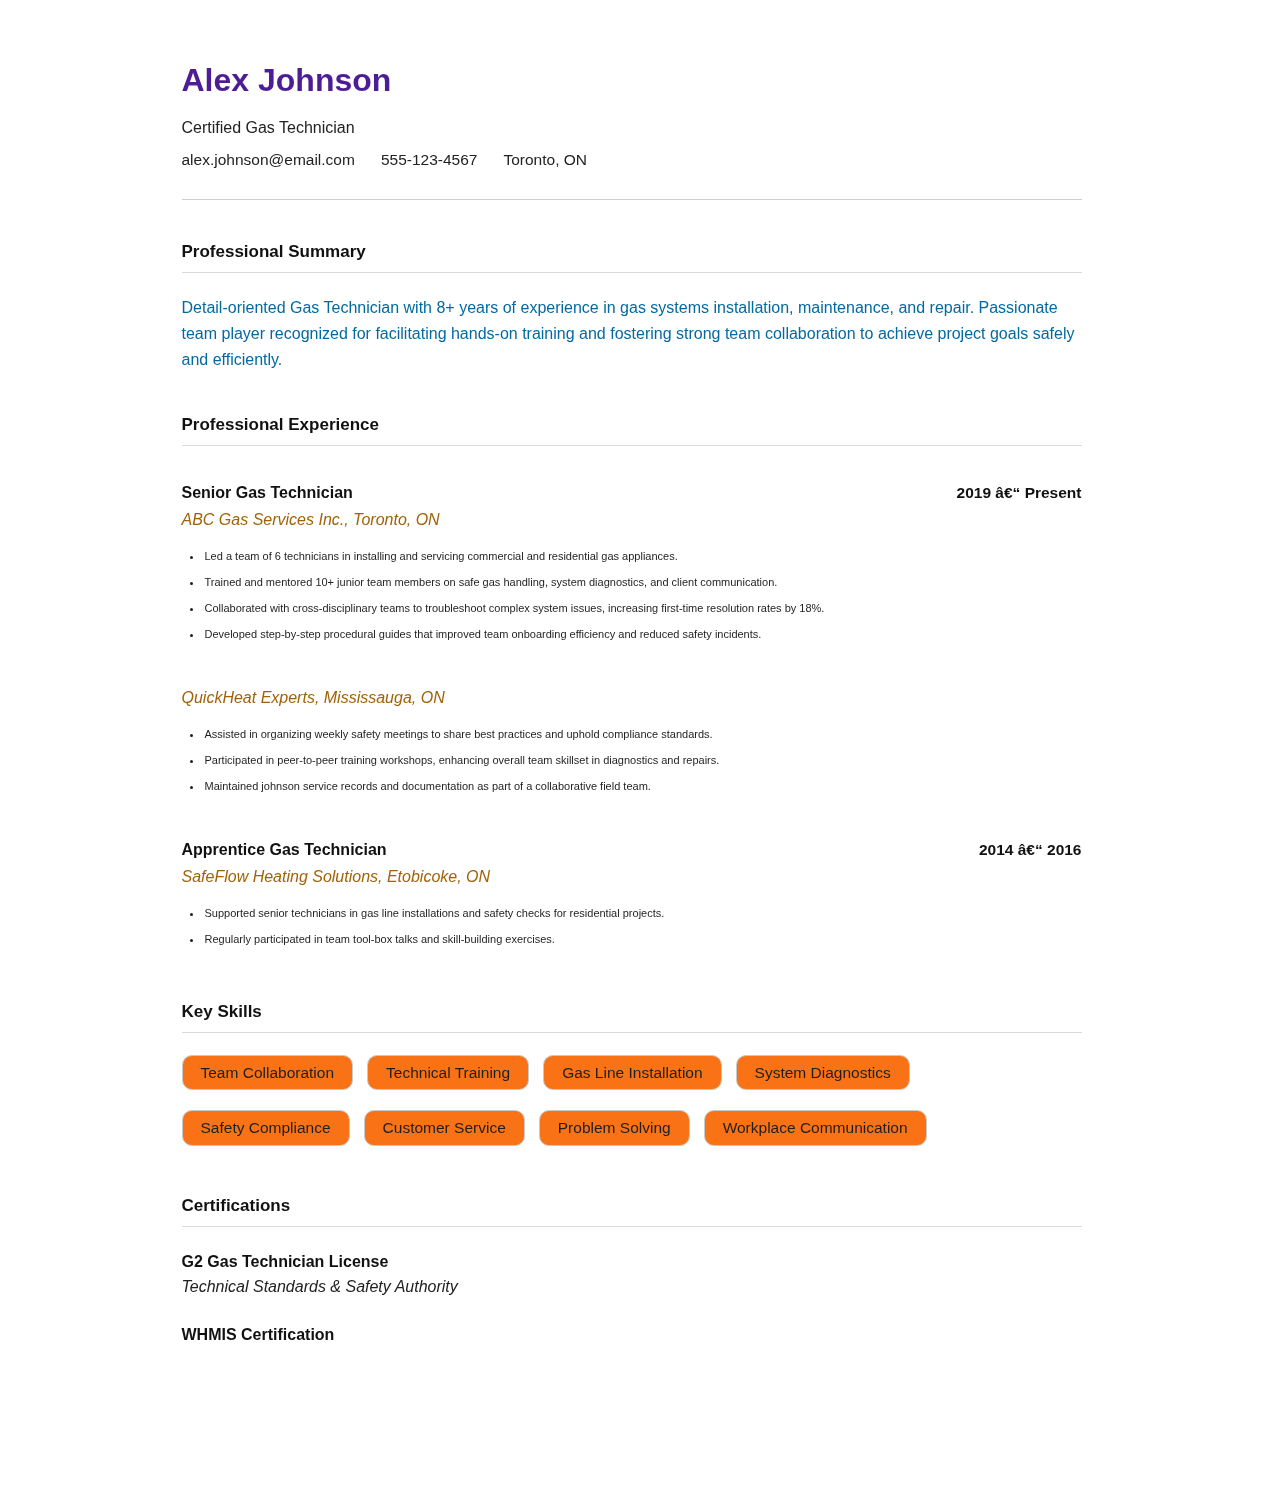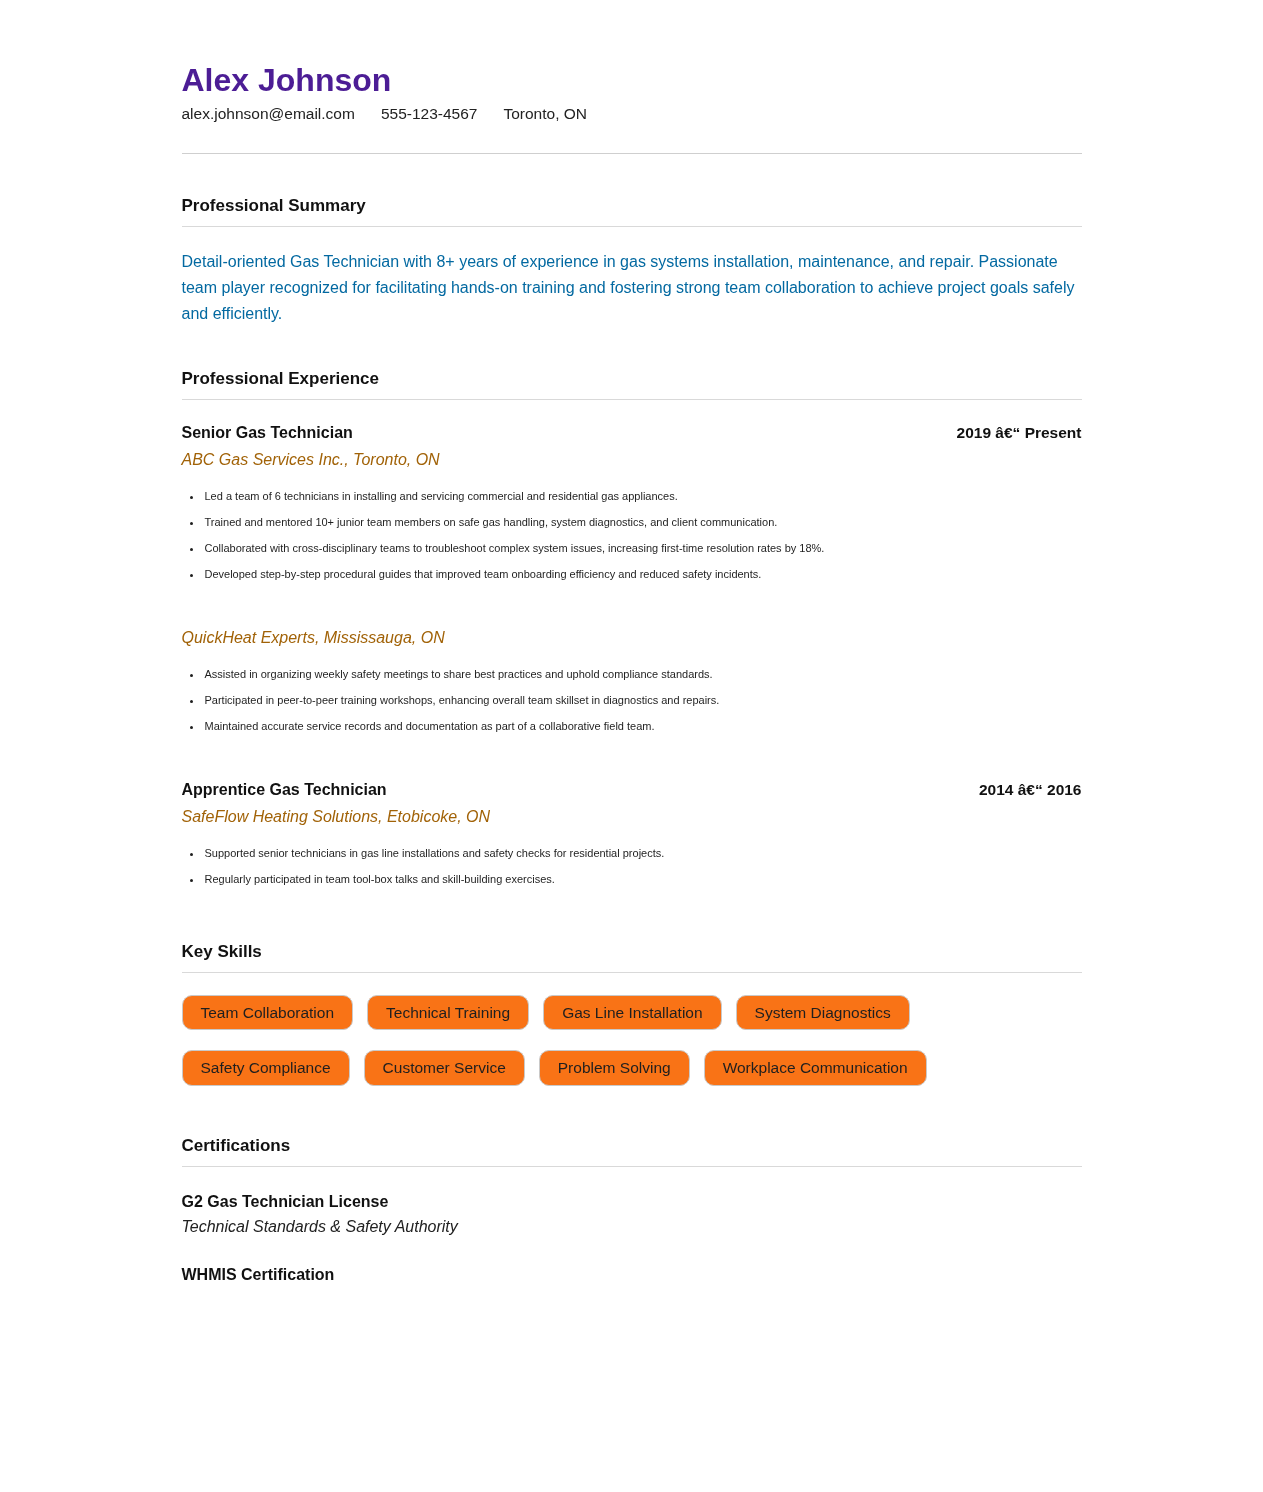--- a/index.html
+++ b/index.html
@@ -26,21 +26,21 @@
     font-weight: 700;
     line-height: 1.15;
     color: #4c1d95;
   }
   .job-title-sub {
     margin-top: 20px;
     font-size: 16px;
     color: #222;
   }
   .contact-row {
-    margin-top: 6px;
+    margin-top: 14px;
     display: flex;
     gap: 26px;
     font-size: 15.5px;
     color: #222;
   }
   .top-rule {
     margin-top: 30px;
     border: none;
     border-top: 1px solid #cfcfcf;
     height: 0;
@@ -56,21 +56,21 @@
     border-bottom: 1px solid #d9d9d9;
   }
   .summary-text {
     margin-top: 22px;
     font-size: 16px;
     line-height: 26px;
     color: #0369a1;
   }
 
   
-  .job { margin-top: 24px; }
+  .job { margin-top: 38px; }
   .job + .job { margin-top: 42px; }
   .job-header {
     display: flex;
     justify-content: space-between;
     align-items: baseline;
   }
   .job-role {
     font-size: 16px;
     font-weight: 700;
     color: #111;
@@ -136,20 +136,21 @@
     color: #222;
   }
 </style>
 </head>
 <body>
 
 <div class="page">
 
   <header>
     <h1 class="name">Alex Johnson</h1>
+    <div class="job-title-sub">Certified Gas Technician</div>
     <div class="contact-row">
       <span>alex.johnson@email.com</span>
       <span>555-123-4567</span>
       <span>Toronto, ON</span>
     </div>
     <hr class="top-rule">
   </header>
 
   <section class="section">
     <h2 class="section-heading">Professional Summary</h2>
@@ -171,21 +172,21 @@
         <li>Collaborated with cross-disciplinary teams to troubleshoot complex system issues, increasing first-time resolution rates by 18%.</li>
         <li>Developed step-by-step procedural guides that improved team onboarding efficiency and reduced safety incidents.</li>
       </ul>
     </div>
 
     <div class="job">
       <div class="job-company">QuickHeat Experts, Mississauga, ON</div>
       <ul class="job-bullets">
         <li>Assisted in organizing weekly safety meetings to share best practices and uphold compliance standards.</li>
         <li>Participated in peer-to-peer training workshops, enhancing overall team skillset in diagnostics and repairs.</li>
-        <li>Maintained accurate service records and documentation as part of a collaborative field team.</li>
+        <li>Maintained johnson service records and documentation as part of a collaborative field team.</li>
       </ul>
     </div>
 
     <div class="job">
       <div class="job-header">
         <span class="job-role">Apprentice Gas Technician</span>
         <span class="job-dates">2014 â€“ 2016</span>
       </div>
       <div class="job-company">SafeFlow Heating Solutions, Etobicoke, ON</div>
       <ul class="job-bullets">

